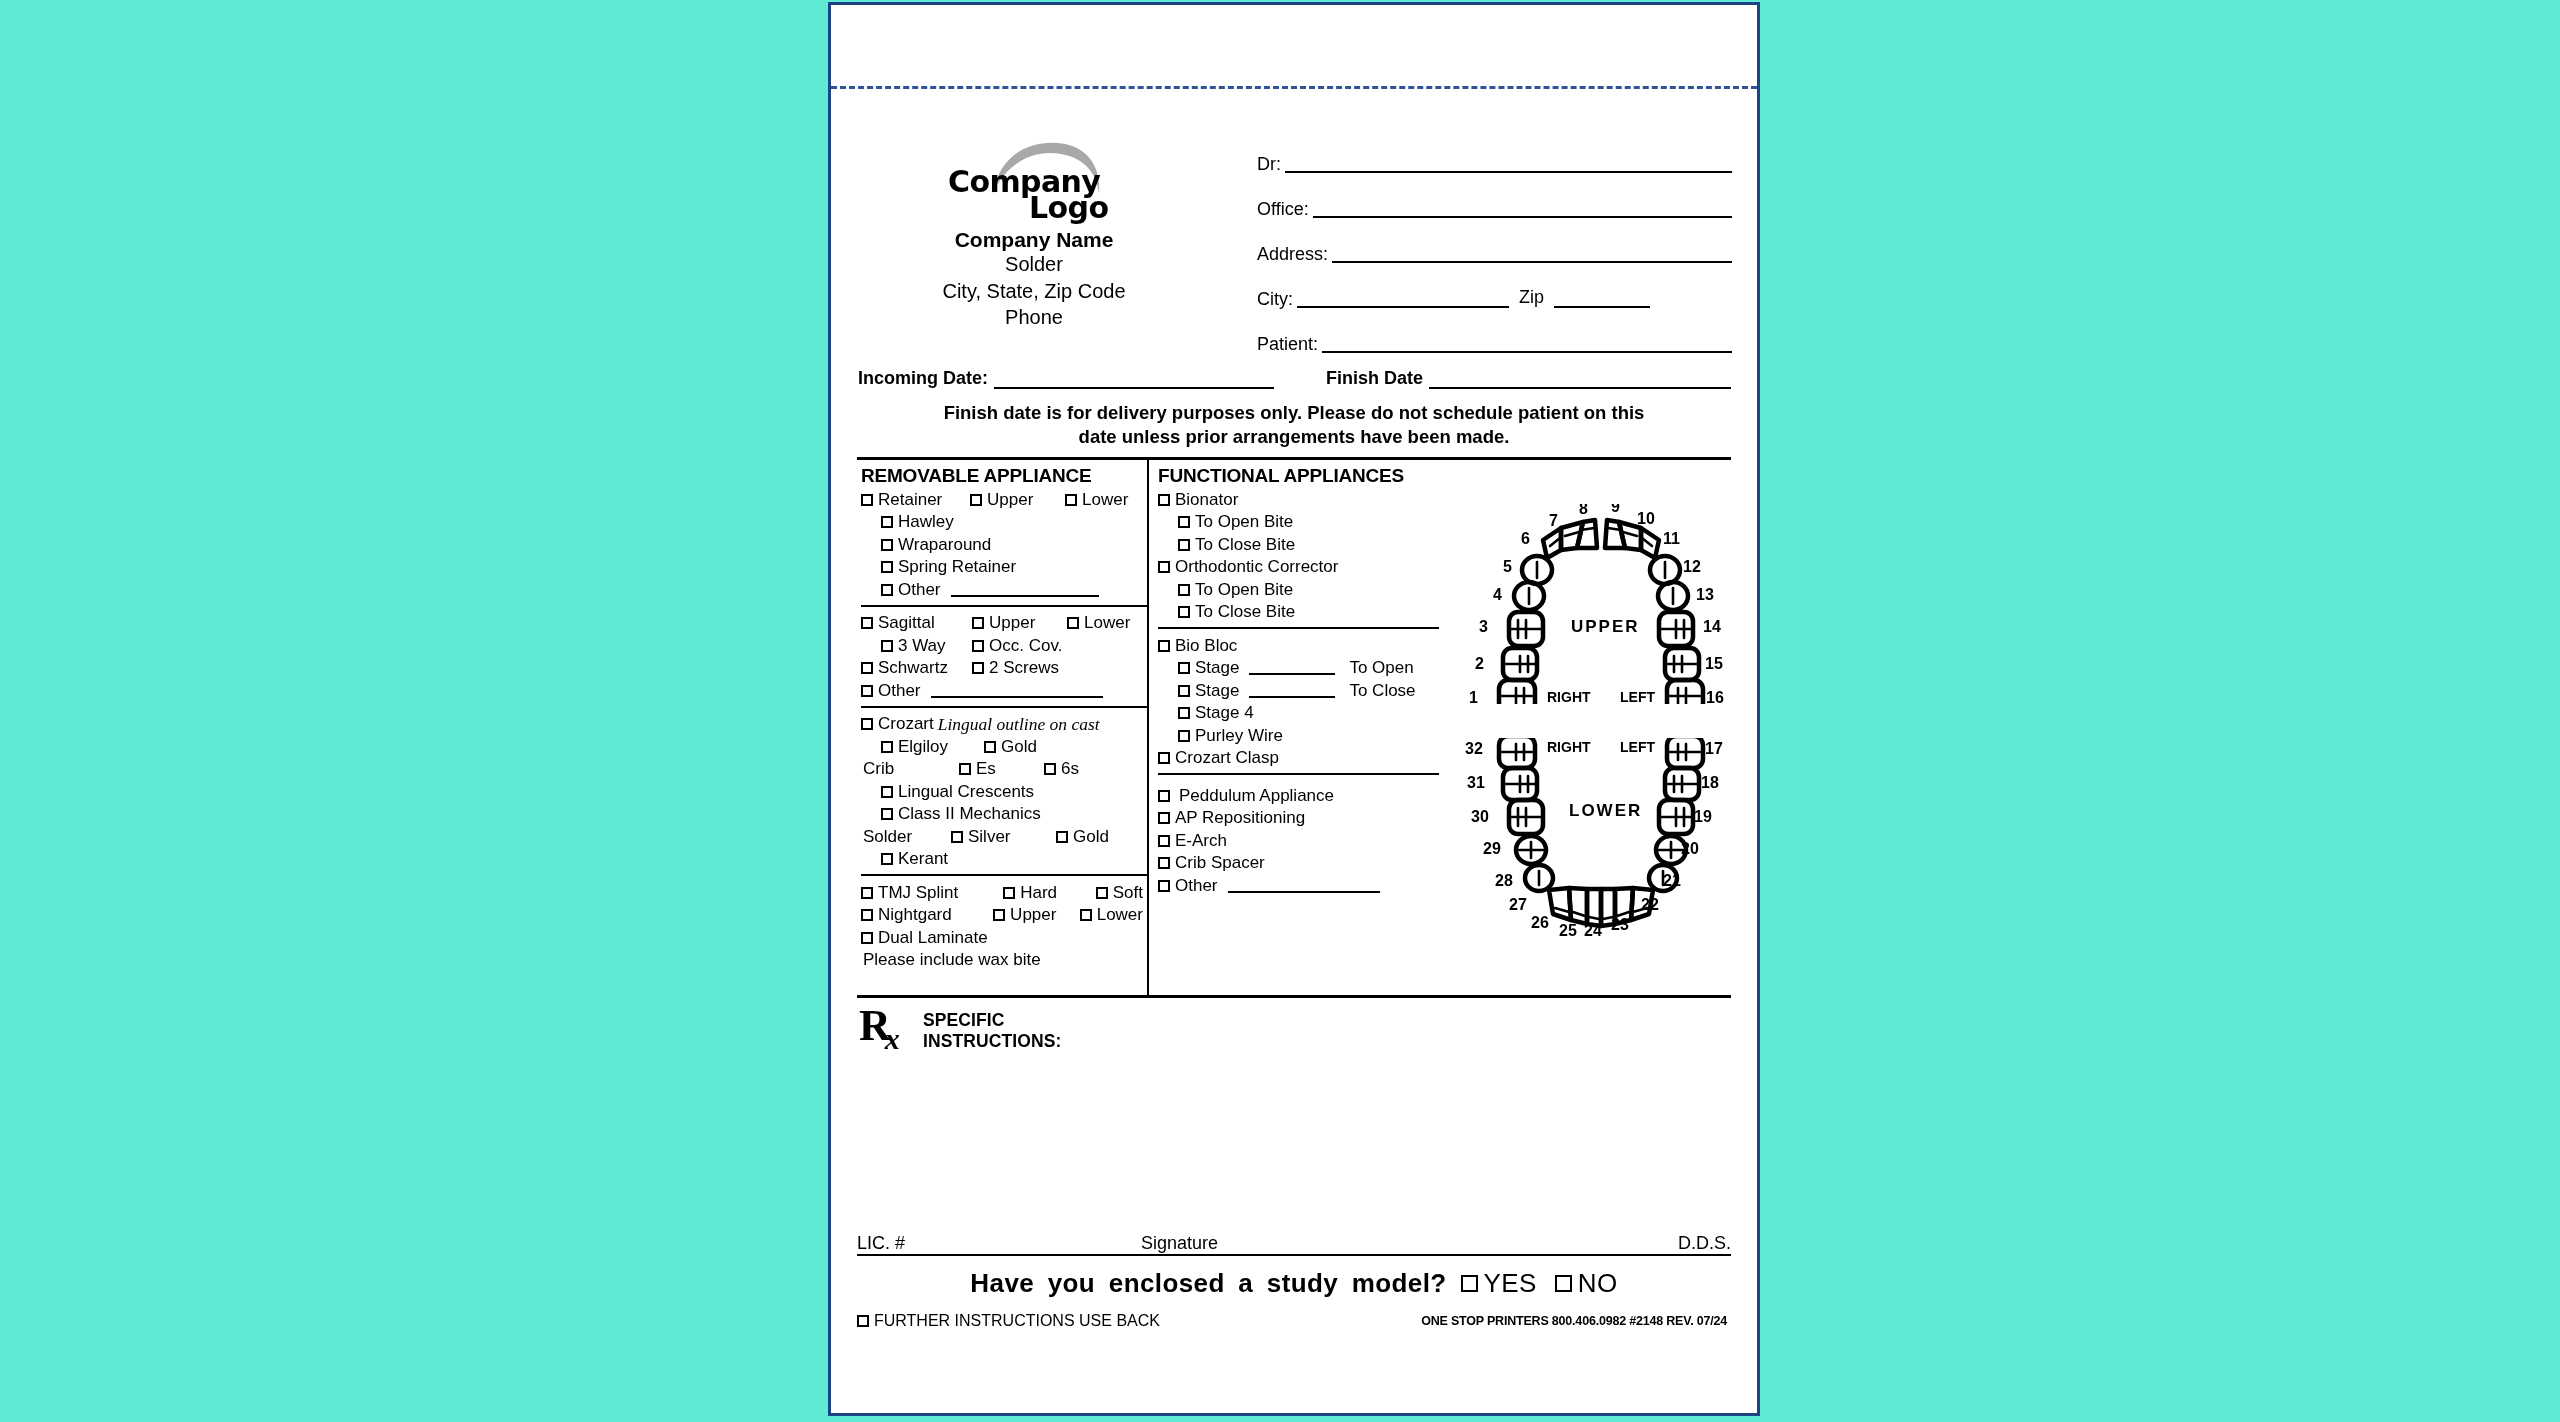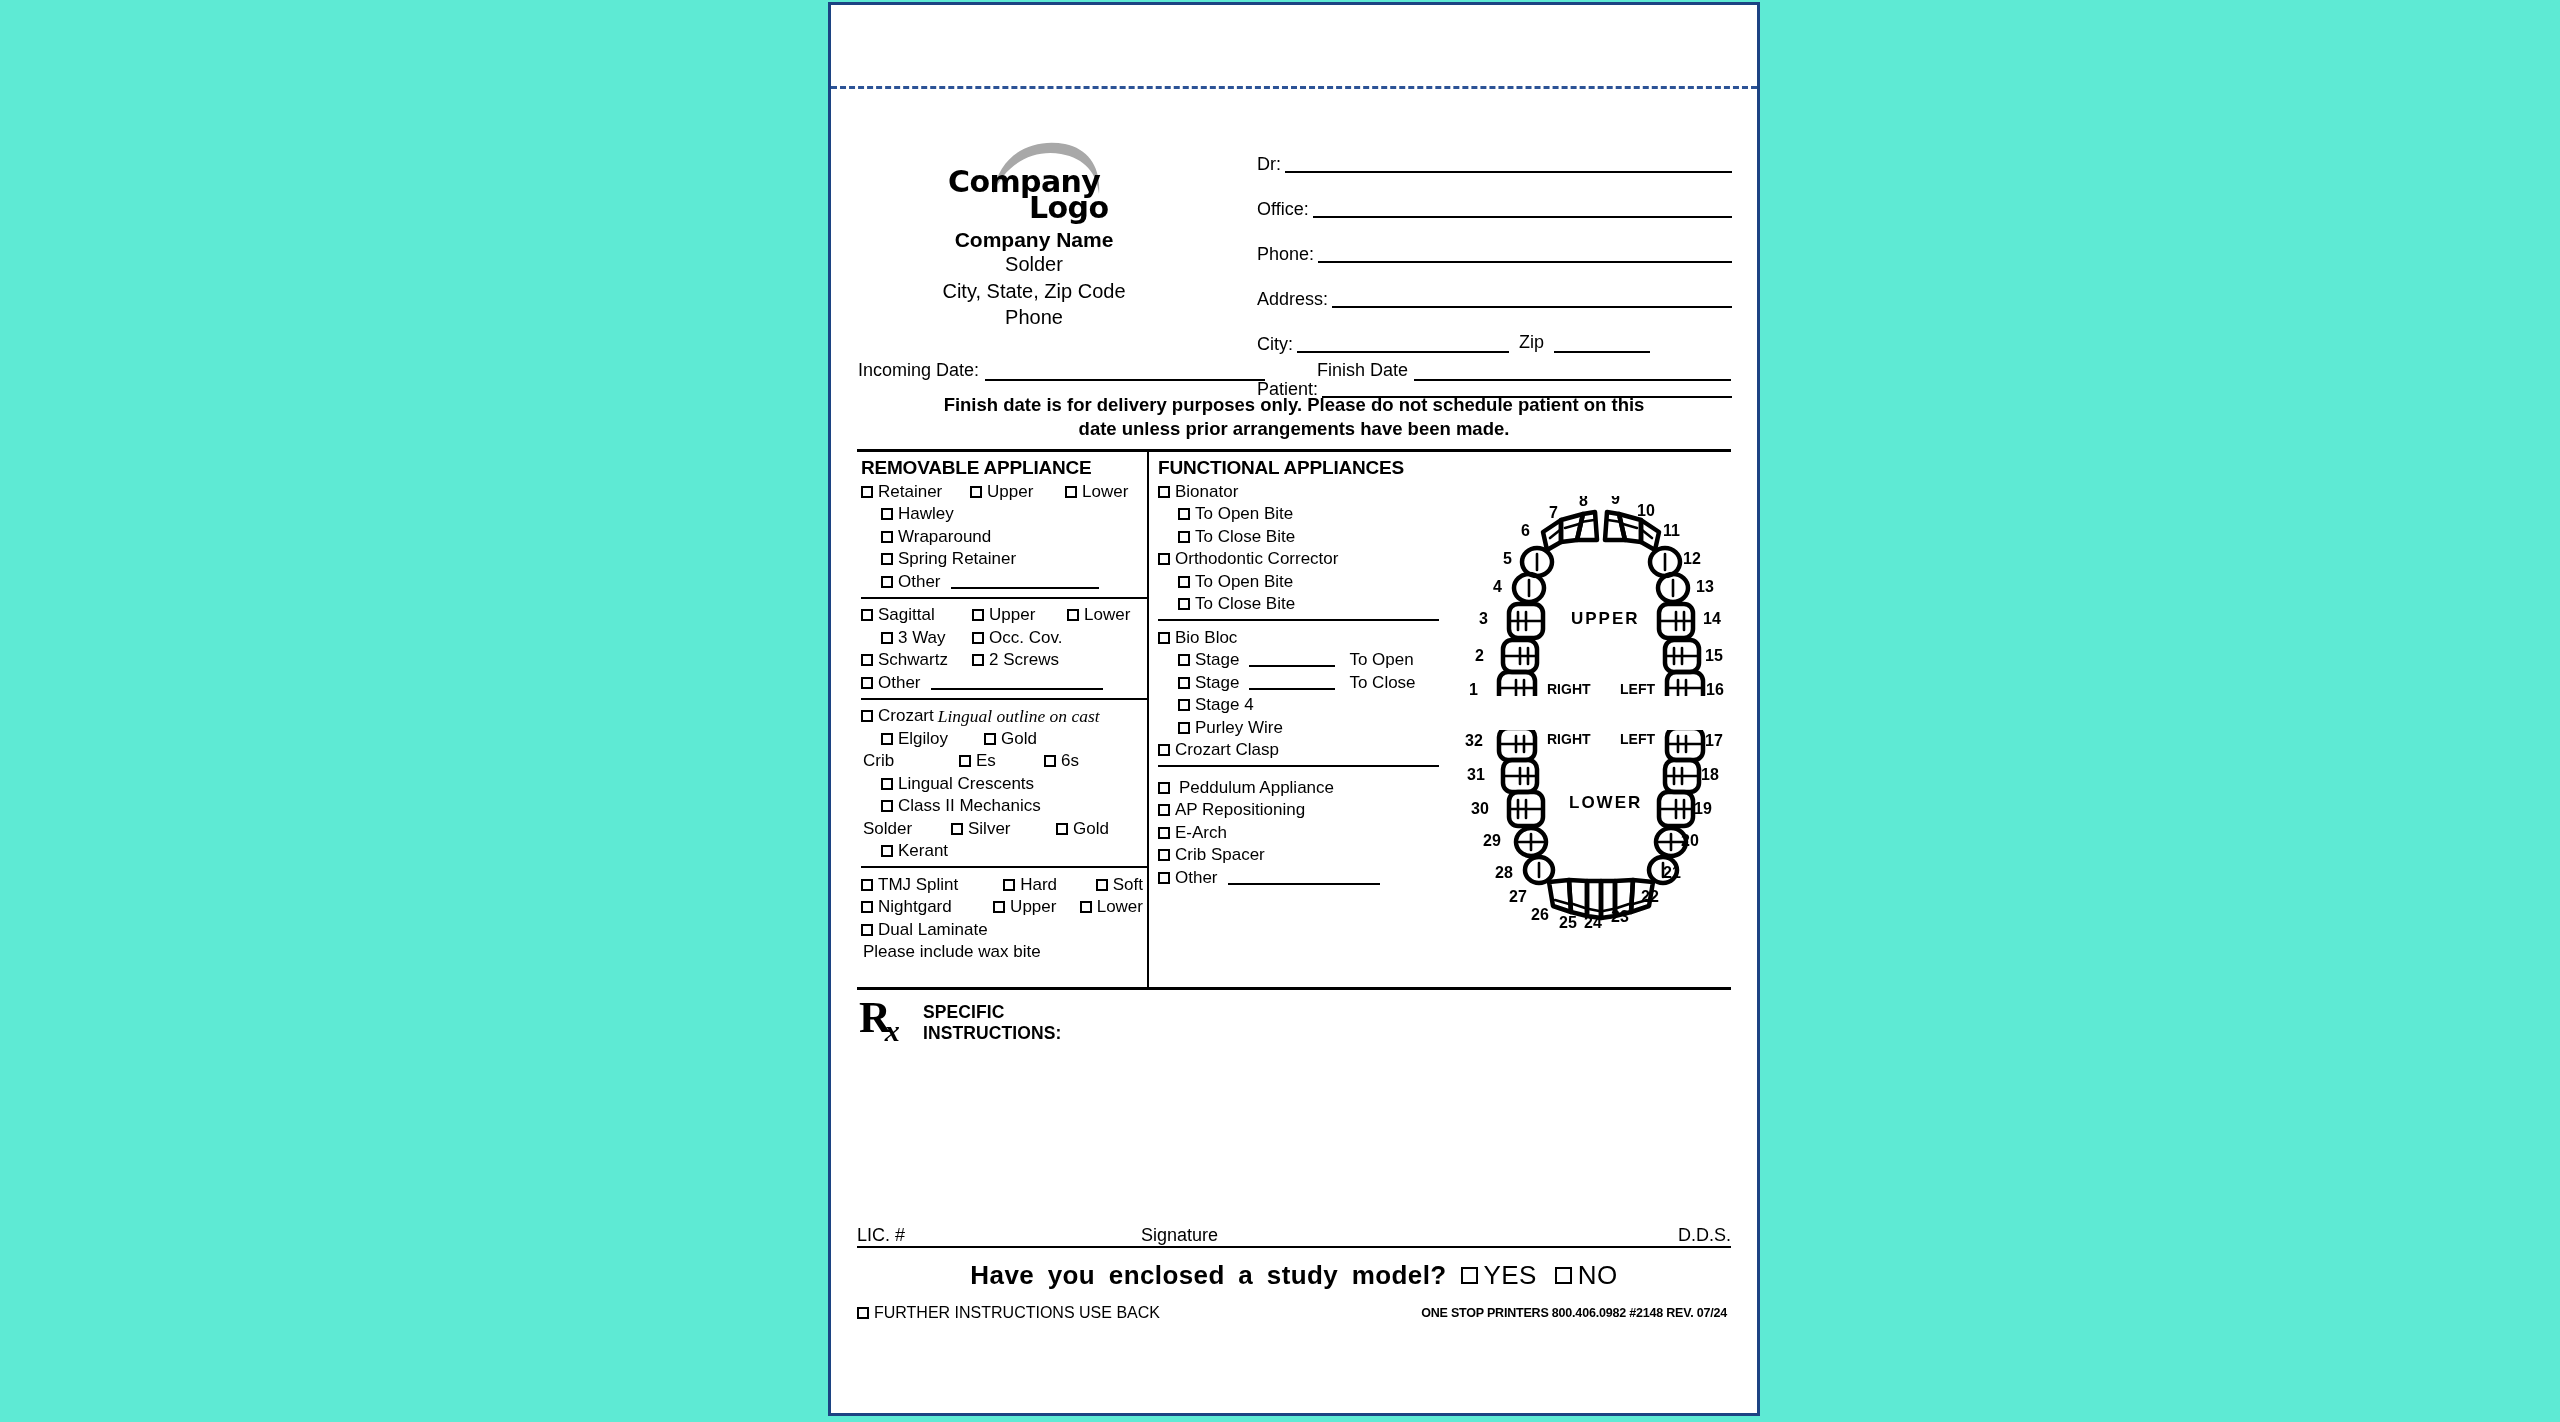--- a/index.html
+++ b/index.html
@@ -143,22 +143,23 @@
   .zip-label {
     font-size: 18px;
     padding: 0 6px 2px 10px;
     white-space: nowrap;
   }
 
   
   .date-row {
     display: flex;
     align-items: flex-end;
-    margin-top: 0;
+    margin-top: 8px;
     padding-left: 1px;
+    font-weight: bold;
   }
   .date-label { font-size: 18px; padding-bottom: 2px; white-space: nowrap;}
   .date-line {
     border-bottom: 2.5px solid #000;
     height: 0;
     margin-bottom: 2px;
   }
   .dl-incoming { width: 280px; margin-left: 6px; }
   .dl-finish   { flex: 1; margin-left: 6px; }
   .gap-mid { width: 52px; }
@@ -374,24 +375,20 @@
         <div class="co-line">Phone</div>
       </div>
 
       <div class="fields">
         <div class="frow">
           <span class="flabel">Dr:</span>
           <span class="fline"></span>
         </div>
         <div class="frow">
           <span class="flabel">Office:</span>
-          <span class="fline"></span>
-        </div>
-        <div class="frow">
-          <span class="flabel">Phone:</span>
           <span class="fline"></span>
         </div>
         <div class="frow">
           <span class="flabel">Address:</span>
           <span class="fline"></span>
         </div>
         <div class="frow">
           <span class="flabel">City:</span>
           <span class="fline city"></span>
           <span class="zip-label">Zip</span>

